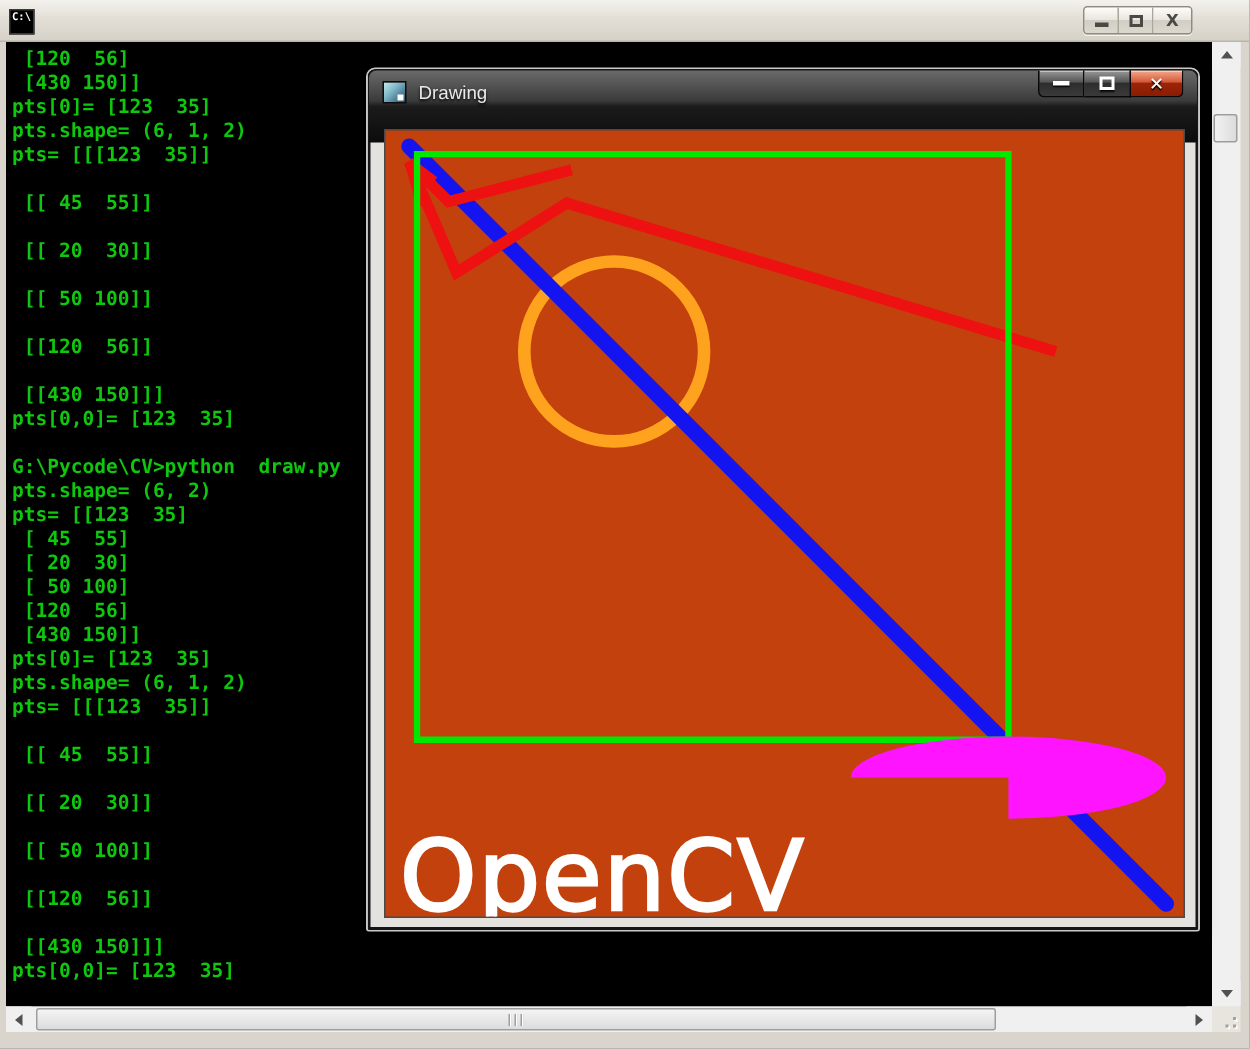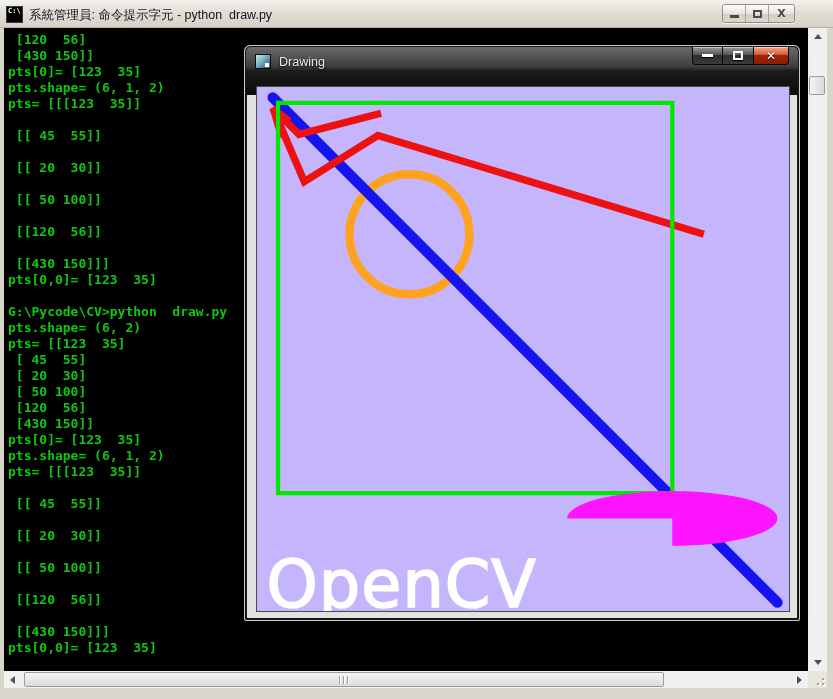--- a/index.html
+++ b/index.html
@@ -102,33 +102,32 @@
   .cv-btn-max{width:31px;border-left:none;}
   .cv-btn-close{
     width:35px;border-left:none;border-radius:0 0 4px 0;
     background:linear-gradient(180deg,#f5a98c 0%,#d4593a 45%,#9c2407 50%,#8a1d02 100%);
   }
   .cvg-min{width:11px;height:3px;background:#fff;box-shadow:0 1px 1px #000;}
   .cvg-max{width:10px;height:9px;border:2px solid #fff;box-sizing:border-box;box-shadow:0 1px 1px #000;}
   .cvg-x{color:#fff;font:bold 12px/12px "DejaVu Sans",sans-serif;text-shadow:0 1px 1px #000;}
   .cv-canvas{
     position:absolute;left:11px;top:40px;width:532px;height:524px;
-    background:#c4b5fd;border:1px solid #4a4a4a;
+    background:#c2410c;border:1px solid #4a4a4a;
   }
   .cv-canvas svg{display:block;width:100%;height:100%;}
   .cv-label-text{font-family:"DejaVu Sans",sans-serif;letter-spacing:1px;}
 </style>
 </head>
 <body>
 
 <div id="root">
 
   <div class="con-titlebar">
     <div class="con-icon">C:\</div>
-    <div class="con-title">系統管理員: 命令提示字元 - python  draw.py</div>
     <div class="con-caption">
       <div class="con-btn">
           <span class="g-min"></span>
         </div>
       <div class="con-btn">
           <span class="g-max"></span>
         </div>
       <div class="con-btn">
           <span class="g-x">X</span>
         </div>

